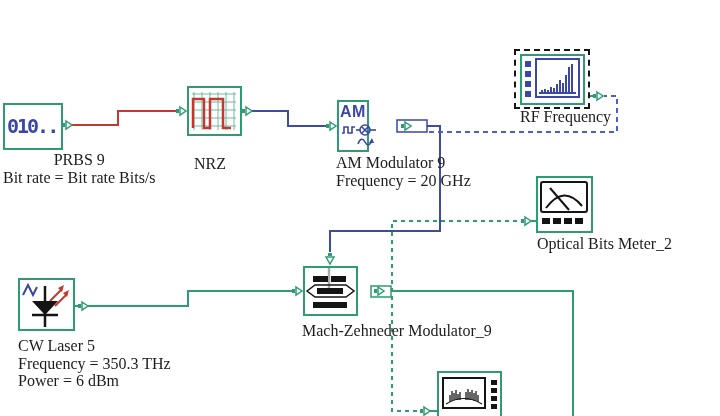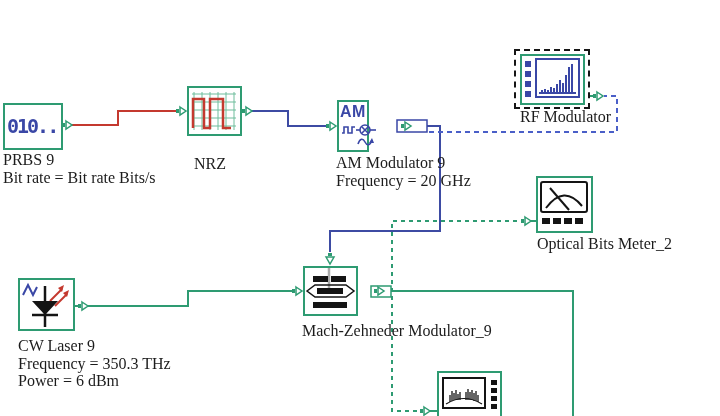--- a/index.html
+++ b/index.html
@@ -207,42 +207,42 @@
       </g>
       <g class="ic-ink-f">
         <rect x="52" y="7" width="6" height="5"></rect>
           <rect x="52" y="15" width="6" height="5"></rect>
         <rect x="52" y="23" width="6" height="5"></rect>
           <rect x="52" y="31" width="6" height="5"></rect>
       </g>
     </svg>
   </div>
 
-  <div class="lbl" style="left:3px;top:103px;">
+  <div class="lbl" style="left:3px;top:103px;text-align:center;">
     <div>PRBS 9</div>
     <div>Bit rate = Bit rate Bits/s</div>
   </div>
   <div class="lbl" style="left:194px;top:107px;">
     <div>NRZ</div>
   </div>
   <div class="lbl" style="left:336px;top:106px;">
     <div>AM Modulator 9</div>
     <div>Frequency = 20 GHz</div>
   </div>
   <div class="lbl" style="left:520px;top:60px;">
-    <div>RF Modulator</div>
+    <div>RF Frequency</div>
   </div>
   <div class="lbl" style="left:537px;top:187px;">
     <div>Optical Bits Meter_2</div>
   </div>
   <div class="lbl" style="left:302px;top:274px;">
     <div>Mach-Zehneder Modulator_9</div>
   </div>
   <div class="lbl" style="left:18px;top:289px;">
-    <div>CW Laser 9</div>
+    <div>CW Laser 5</div>
     <div>Frequency = 350.3 THz</div>
     <div>Power = 6 dBm</div>
   </div>
   <div class="lbl" style="left:437px;top:375px;">
     <div>OSA_1</div>
   </div>
 
 </div>
 
 </body></html>

